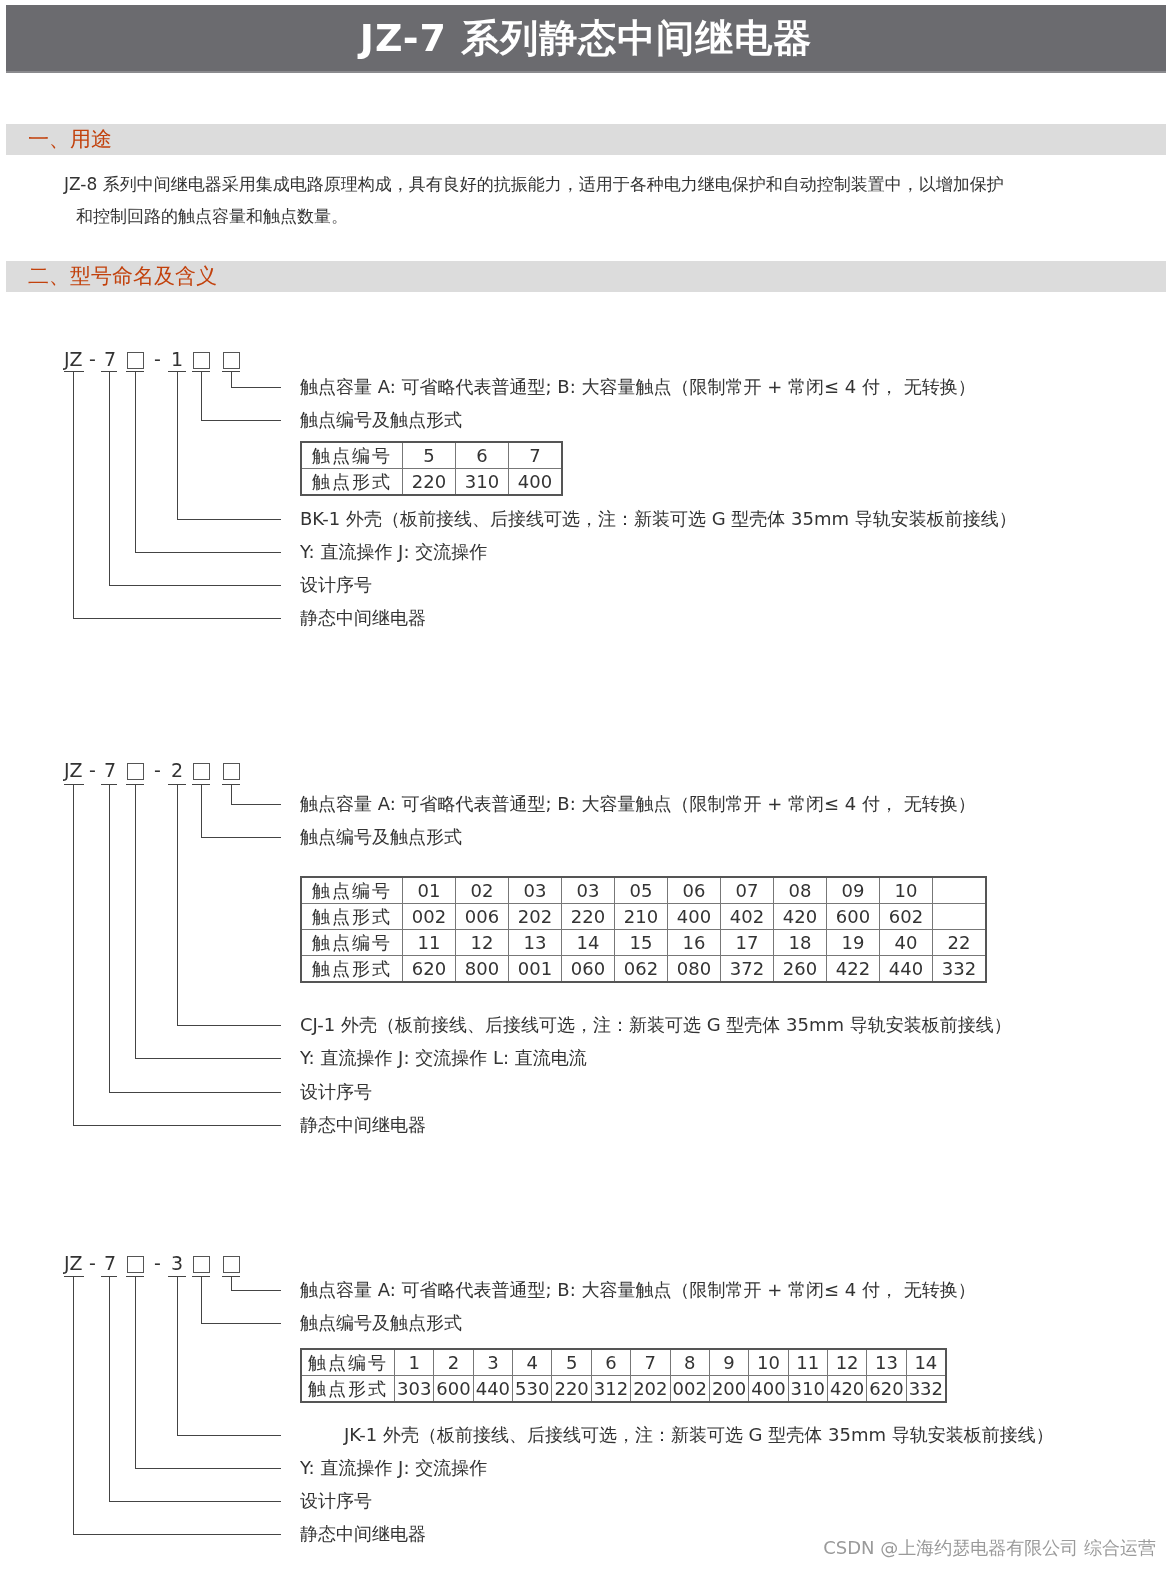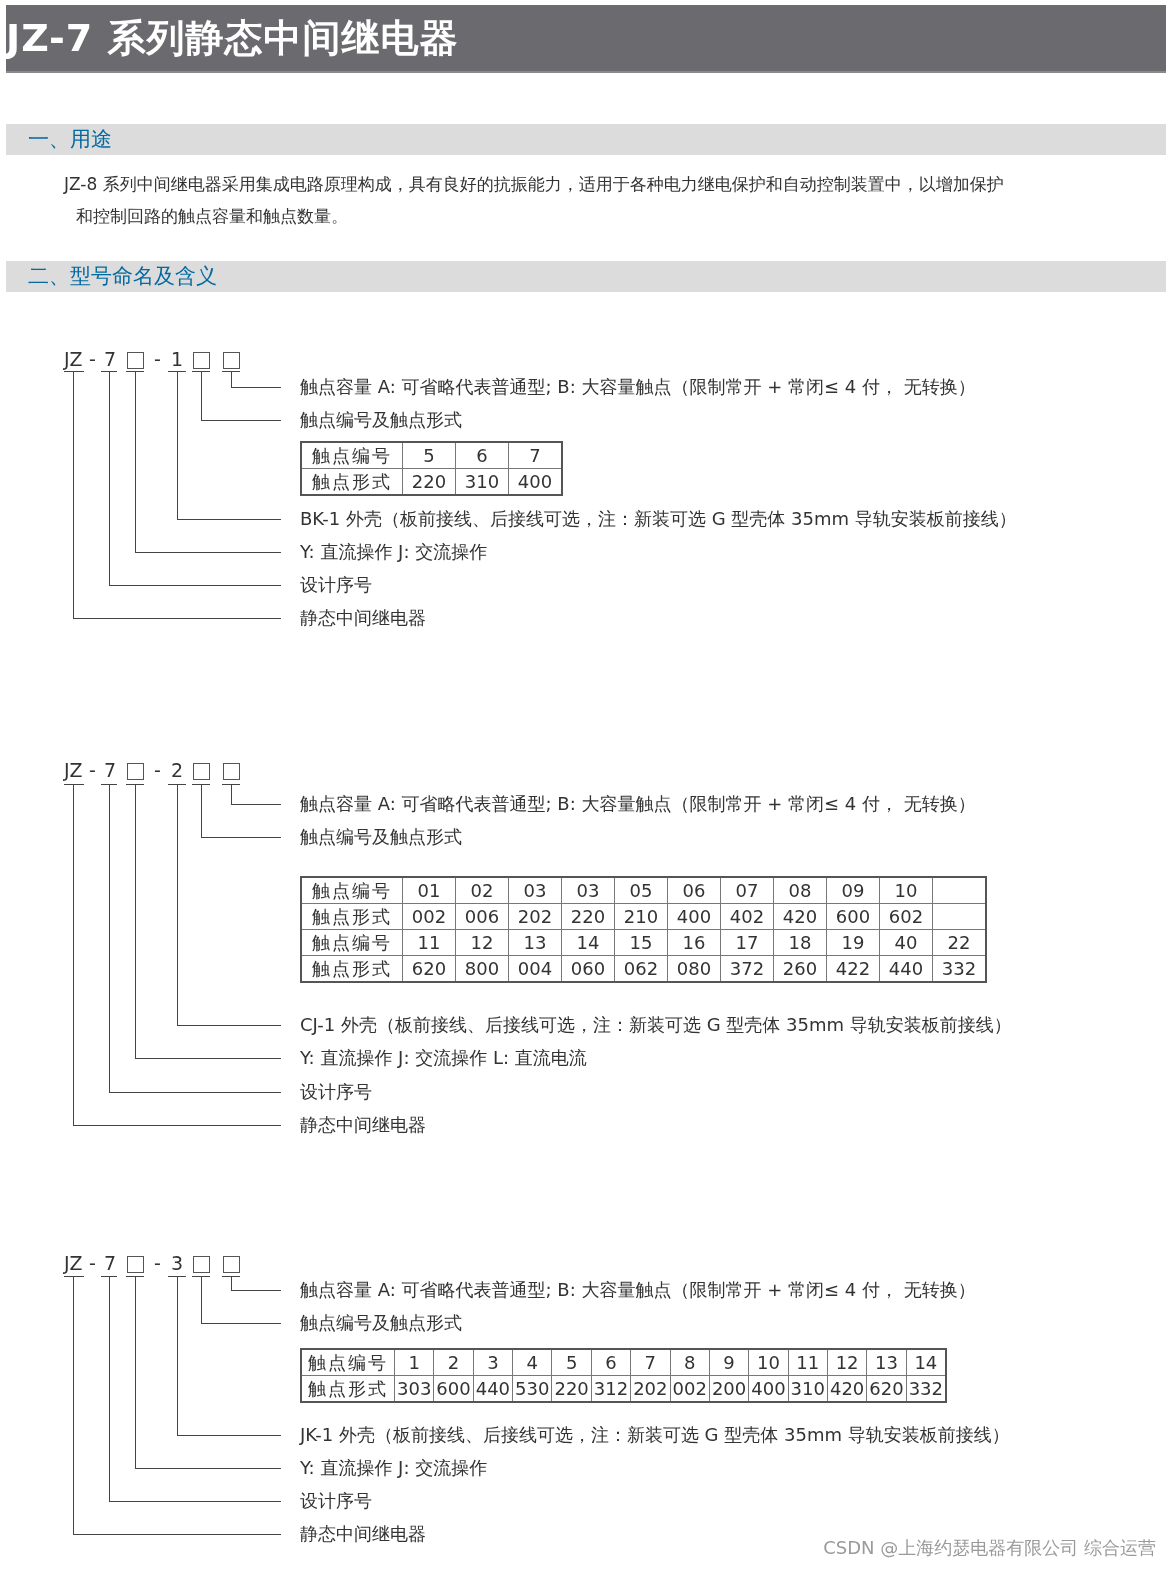--- a/index.html
+++ b/index.html
@@ -1,24 +1,24 @@
 <!DOCTYPE html>
 <html><head>
 <meta charset="utf-8">
 <style>
   html, body { margin:0; padding:0; background:#ffffff; }
   body { width:1176px; height:1576px; position:relative; overflow:hidden;
          font-family:"DejaVu Sans", "Liberation Sans", sans-serif; color:#333333; }
   .titlebar { position:absolute; left:6px; top:5px; width:1160px; height:66px;
               background:#6b6b6f; border-bottom:2px solid #8a8a8e; }
-  .titlebar span { display:block; text-align:left; color:#ffffff; font-weight:bold;
+  .titlebar span { display:block; text-align:center; color:#ffffff; font-weight:bold;
                    font-size:38px; line-height:66px; letter-spacing:1px;
                    font-family:"DejaVu Sans", sans-serif; }
   .sec-head { position:absolute; left:6px; width:1160px; height:31px; background:#dcdcdc; }
-  .sec-head span { position:absolute; left:22px; top:0; font-size:21px; line-height:31px; color:#0369a1; }
+  .sec-head span { position:absolute; left:22px; top:0; font-size:21px; line-height:31px; color:#c2410c; }
   .para { position:absolute; left:28px; font-size:17px; color:#333; white-space:nowrap; }
   .code { position:absolute; font-size:19px; color:#333; white-space:nowrap; line-height:22px; }
   .box { position:absolute; width:15px; height:15px; border:1px solid #555; background:#fff; }
   .ul { position:absolute; height:1px; background:#444; }
   .vl { position:absolute; width:1px; background:#444; }
   .hl { position:absolute; height:1px; background:#444; }
   .lbl { position:absolute; left:300px; font-size:18px; color:#333; white-space:nowrap; line-height:24px; }
   table.ct { position:absolute; left:300px; border-collapse:collapse; border:2px solid #555; }
   table.ct td { border:1px solid #777; font-size:18px; color:#333; text-align:center;
                 padding:0 4px; height:25px; line-height:25px; }
@@ -168,21 +168,21 @@
       <td>17</td>
       <td>18</td>
       <td>19</td>
       <td>40</td>
       <td>22</td>
     </tr>
     <tr>
       <td class="h">触点形式</td>
       <td>620</td>
       <td>800</td>
-      <td>004</td>
+      <td>001</td>
       <td>060</td>
       <td>062</td>
       <td>080</td>
       <td>372</td>
       <td>260</td>
       <td>422</td>
       <td>440</td>
       <td>332</td>
     </tr>
   </tbody>
@@ -253,19 +253,19 @@
       <td style="padding:0 2px;">002</td>
       <td style="padding:0 2px;">200</td>
       <td style="padding:0 2px;">400</td>
       <td style="padding:0 2px;">310</td>
       <td style="padding:0 2px;">420</td>
       <td style="padding:0 2px;">620</td>
       <td style="padding:0 2px;">332</td>
     </tr>
   </tbody>
     </table>
-  <div class="lbl" style="top:1423px;">JK-1 外壳（板前接线、后接线可选，注：新装可选 G 型壳体 35mm 导轨安装板前接线）</div>
+  <div class="lbl" style="top:1423px;margin-left:44px;">JK-1 外壳（板前接线、后接线可选，注：新装可选 G 型壳体 35mm 导轨安装板前接线）</div>
   <div class="lbl" style="top:1456px;">Y:  直流操作 J:  交流操作</div>
   <div class="lbl" style="top:1489px;">设计序号</div>
   <div class="lbl" style="top:1522px;">静态中间继电器</div>
 </div>
 
 <div class="watermark">CSDN @上海约瑟电器有限公司 综合运营</div>
 
 </body></html>

